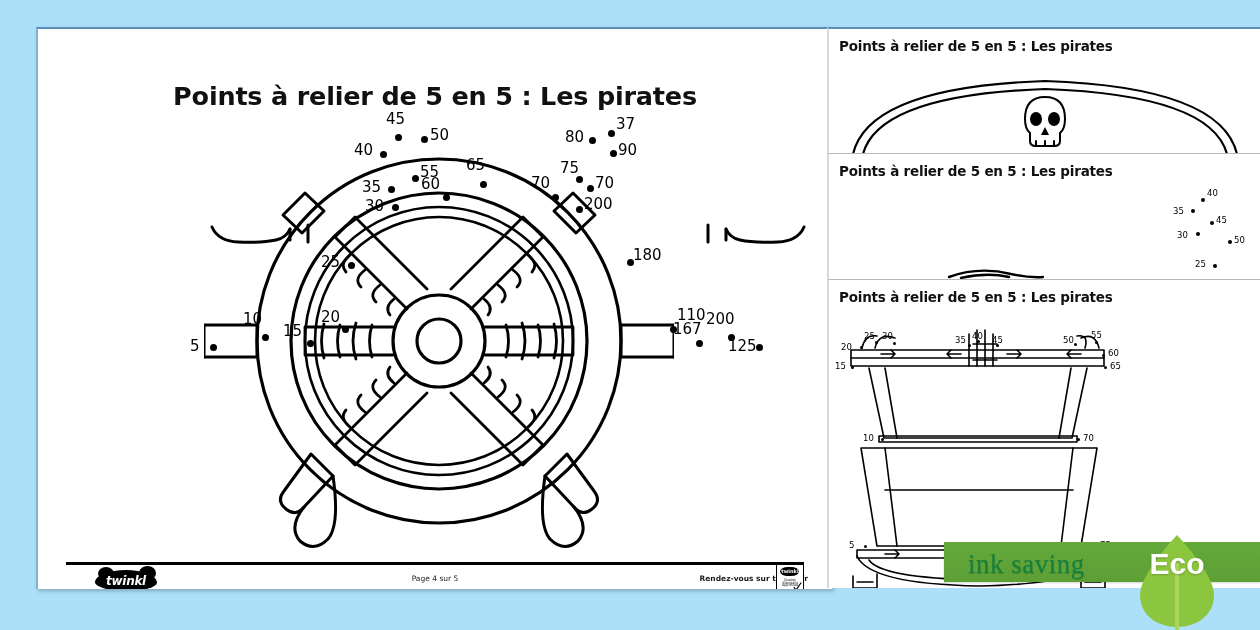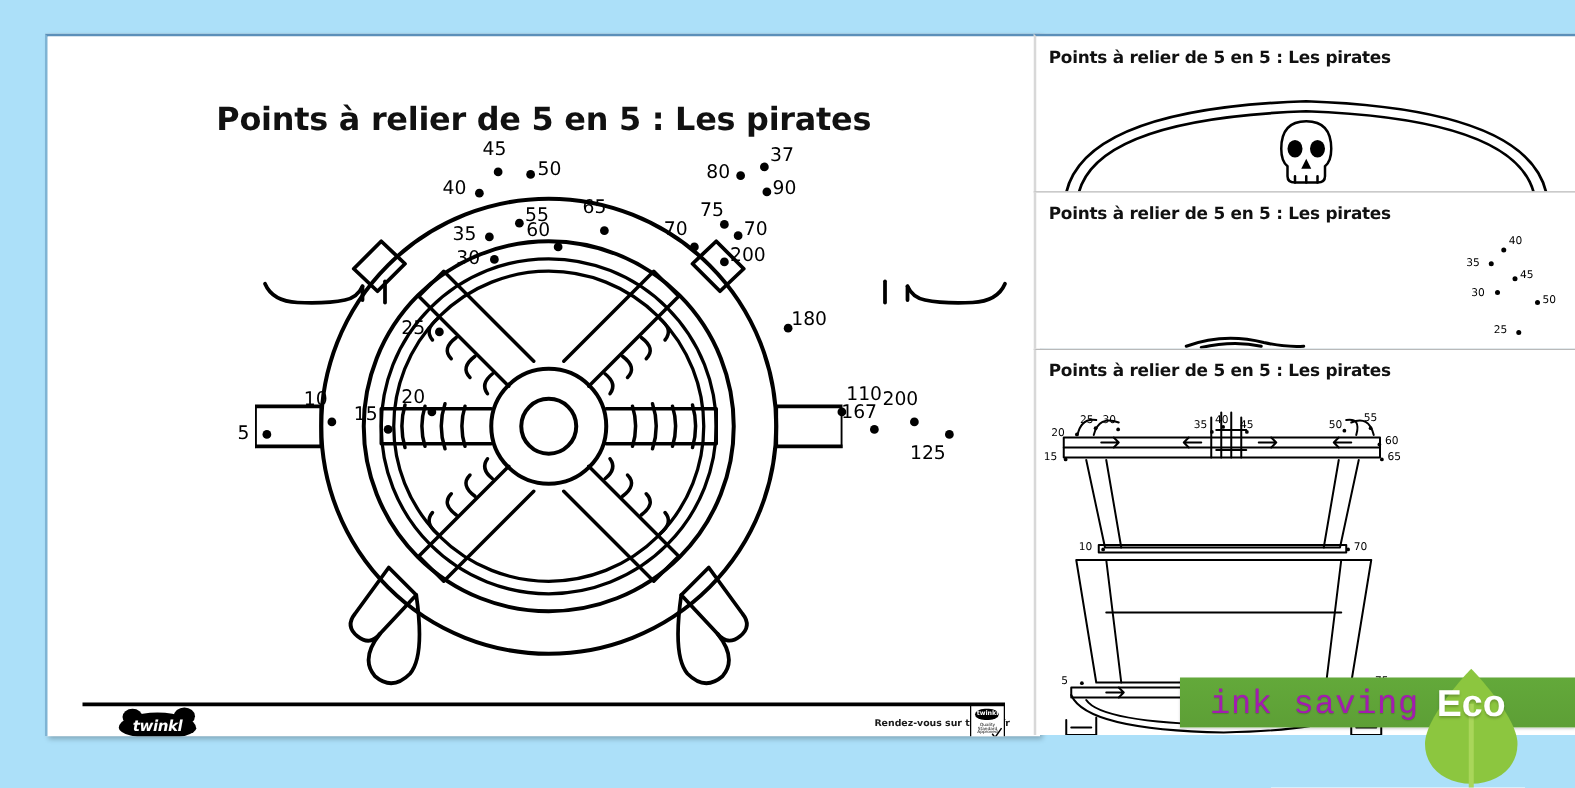--- a/index.html
+++ b/index.html
@@ -113,21 +113,21 @@
 
   
   .eco{position:absolute;left:944px;top:533px;width:316px;height:57px;}
   .eco-band{
     position:absolute;left:0;top:9px;width:316px;height:40px;
     background:linear-gradient(180deg,#63a93a 0%,#5d9f36 100%);
     box-shadow:0 1px 2px rgba(0,0,0,.18);
   }
   .eco-text{
     position:absolute;left:24px;top:16px;
-    color:#a21caf;font-family:Liberation Mono, monospace;
+    color:#15803d;font-family:Liberation Serif, serif;
     font-size:27px;letter-spacing:0.5px;
     text-shadow:0 1px 1px rgba(0,0,0,.18);
   }
   .eco-leaf{
     position:absolute;left:190px;top:0px;width:86px;height:98px;
   }
   .eco-leaf-word{
     position:absolute;left:190px;top:14px;width:86px;text-align:center;
     color:#fff;font-family:"Liberation Sans", sans-serif;
     font-weight:bold;font-size:30px;z-index:3;
@@ -279,30 +279,31 @@
         <div class="lbl" style="left: 546px; top: 48px;">200</div>
         <div class="dot" style="left: 589px; top: 110px;"></div>
         <div class="lbl" style="left: 595px; top: 99px;">180</div>
         <div class="dot" style="left: 632px; top: 177px;"></div>
         <div class="lbl" style="left: 639px; top: 159px;">110</div>
         <div class="dot" style="left: 658px; top: 191px;"></div>
         <div class="lbl" style="left: 635px; top: 173px;">167</div>
         <div class="dot" style="left: 690px; top: 185px;"></div>
         <div class="lbl" style="left: 668px; top: 163px;">200</div>
         <div class="dot" style="left: 718px; top: 195px;"></div>
-        <div class="lbl" style="left: 690px; top: 206px;">125</div>
+        <div class="lbl" style="left: 690px; top: 190px;">125</div>
       </div>
 
     <div class="foot-rule"></div>
 
     <div class="foot-logo">
       <div class="blob"></div>
       <div class="txt">twinkl</div>
     </div>
 
+    <div class="foot-page">Page 4 sur 5</div>
 
     <div class="foot-right">Rendez-vous sur twinkl.fr</div>
 
     <div class="foot-badge">
       <div class="b-blob"></div>
       <div class="b-txt">twinkl</div>
       <div class="b-l1">Quality Standard</div>
       <div class="b-l2">Approved</div>
       <svg class="b-check" viewBox="0 0 12 14" fill="none" stroke="#000" stroke-width="1.6">
         <path d="M1 7 L4 11 L11 1"></path>

